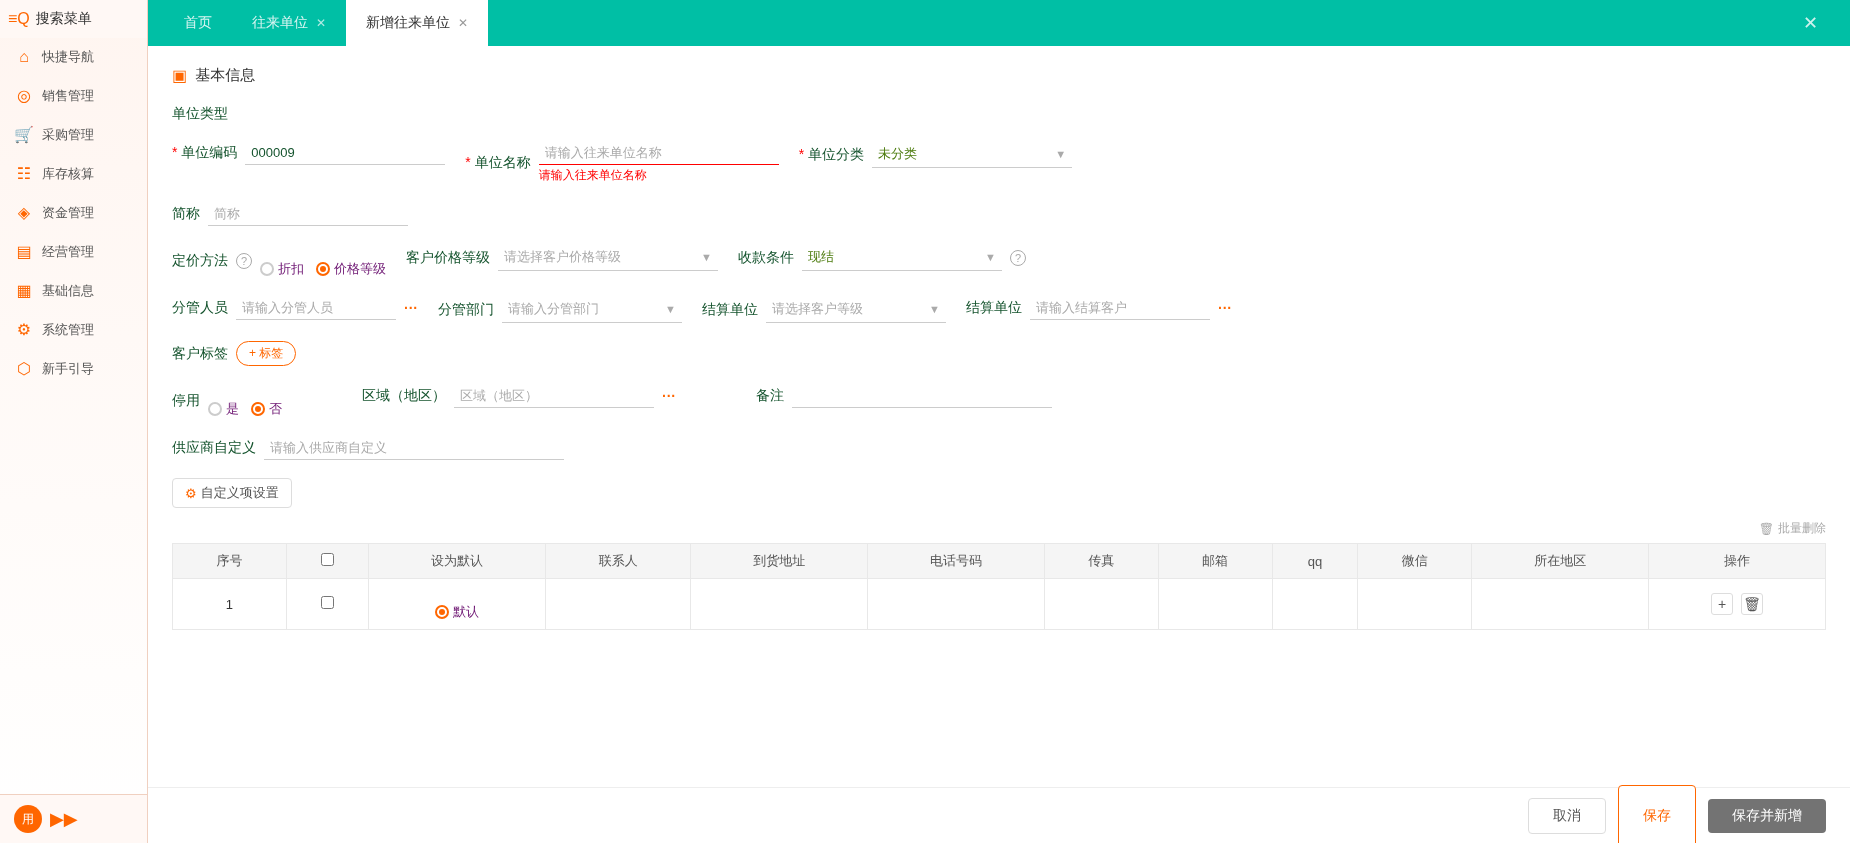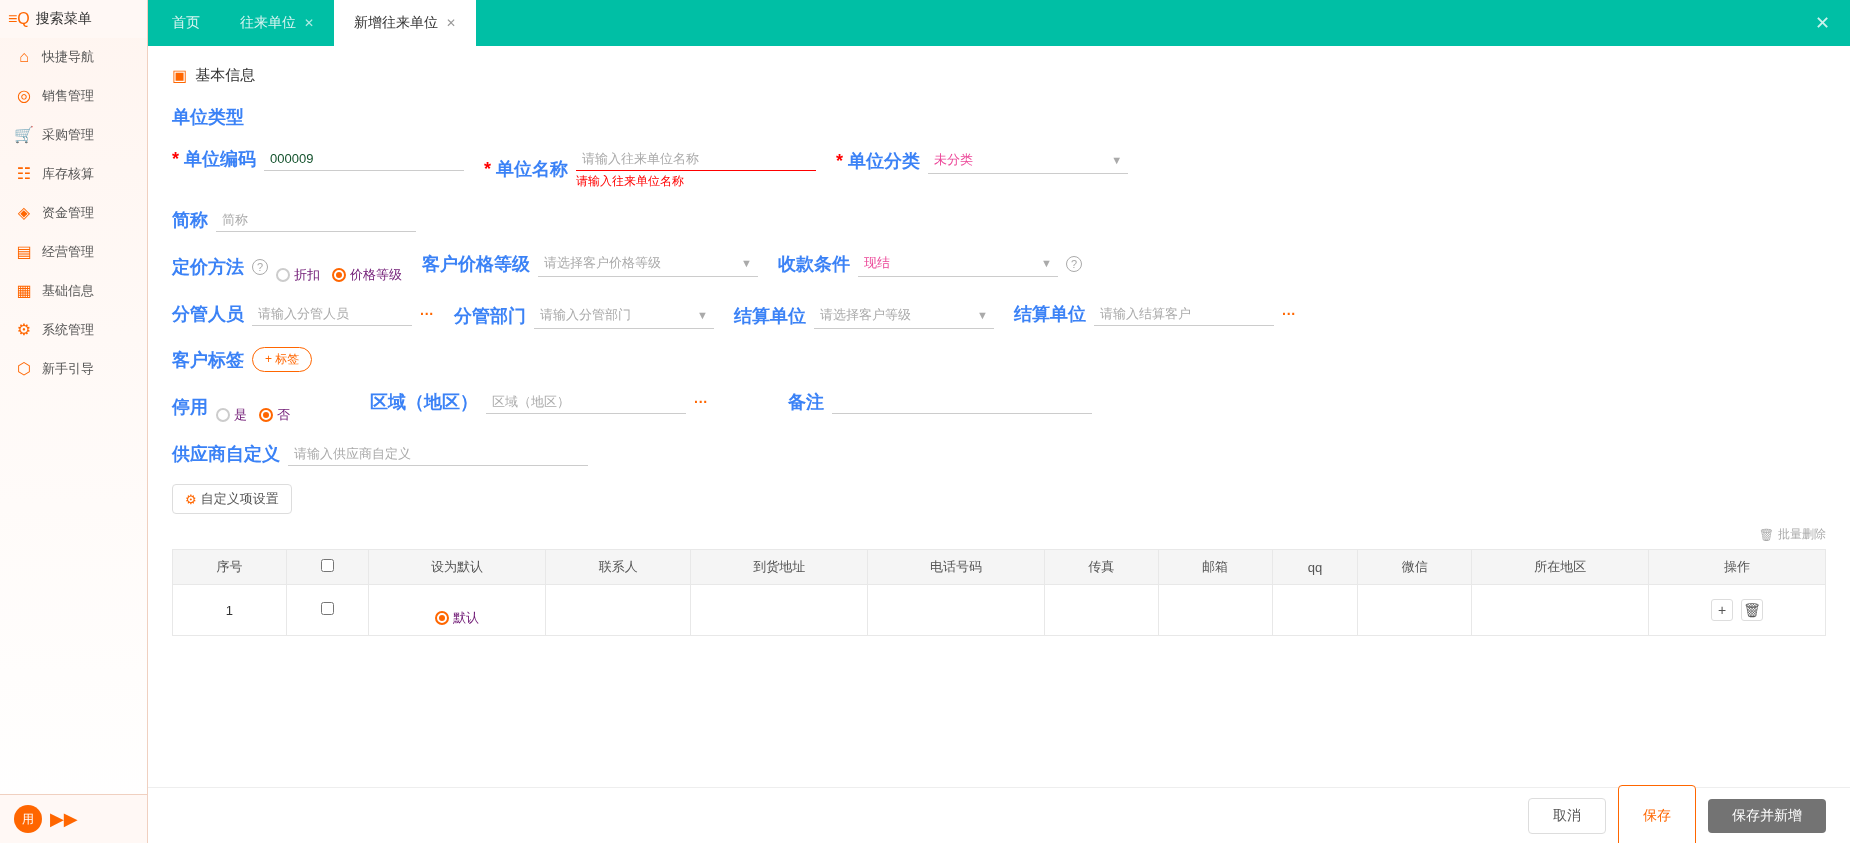--- a/index.html
+++ b/index.html
@@ -44,21 +44,21 @@
       flex-direction: column;
       overflow: hidden;
     }
 
     
     .tab-bar {
       display: flex;
       align-items: center;
       background: #00bfa5;
       height: 46px;
-      padding: 0 4px;
+      padding: 0 16px;
       position: relative;
     }
     .tab {
       display: flex;
       align-items: center;
       gap: 6px;
       padding: 0 20px;
       height: 100%;
       cursor: pointer;
       font-size: 14px;
@@ -115,24 +115,23 @@
       gap: 20px;
       margin-bottom: 18px;
       flex-wrap: wrap;
     }
     .form-field {
       display: flex;
       align-items: center;
       gap: 8px;
     }
     .form-label {
-      color: #3b82f6;
+      color: #14532d;
       white-space: nowrap;
-      font-size: 18px;
-      font-weight: bold;
+      font-size: 14px;
     }
     .form-label.required::before {
       content: '* ';
       color: red;
     }
     .form-input {
       border: none;
       border-bottom: 1px solid #ccc;
       outline: none;
       padding: 4px 6px;
@@ -180,21 +179,21 @@
       align-items: center;
       gap: 4px;
       border-bottom: 1px solid #ccc;
       padding: 4px 6px;
       min-width: 160px;
       cursor: pointer;
       color: #555;
       font-size: 13px;
     }
     .form-select .placeholder { color: #aaa; flex: 1; }
-    .form-select .value { flex: 1; color: #ec4899; }
+    .form-select .value { flex: 1; color: #4d7c0f; }
     .form-select .arrow { color: #aaa; font-size: 11px; }
 
     
     .radio-group {
       display: flex;
       align-items: center;
       gap: 12px;
     }
     .radio-item {
       display: flex;

